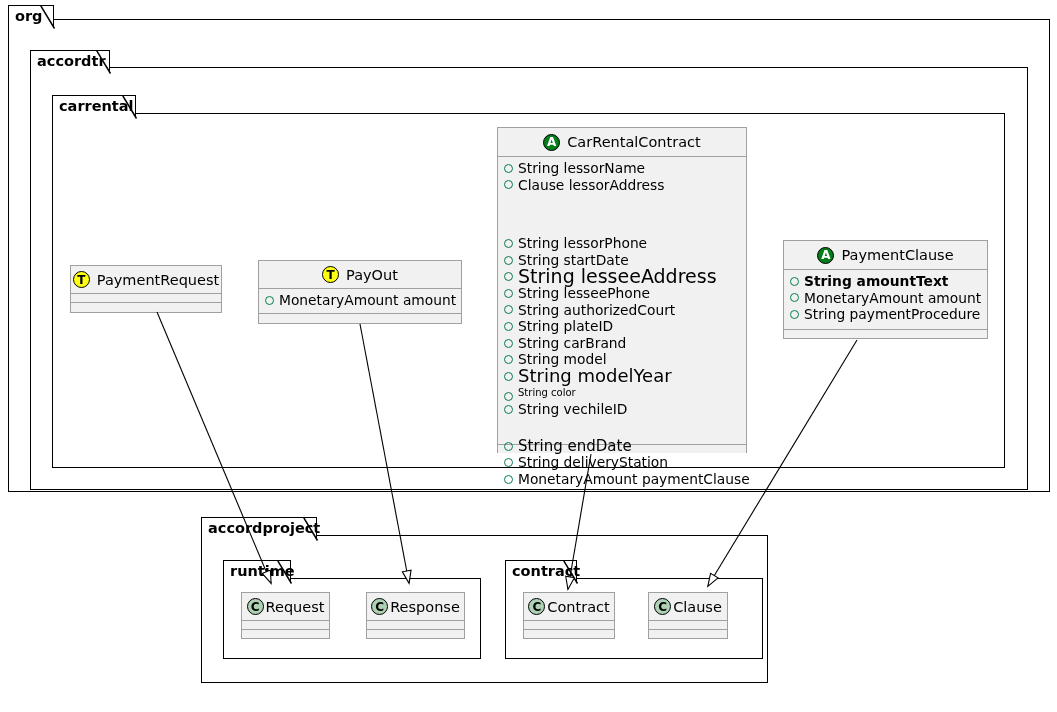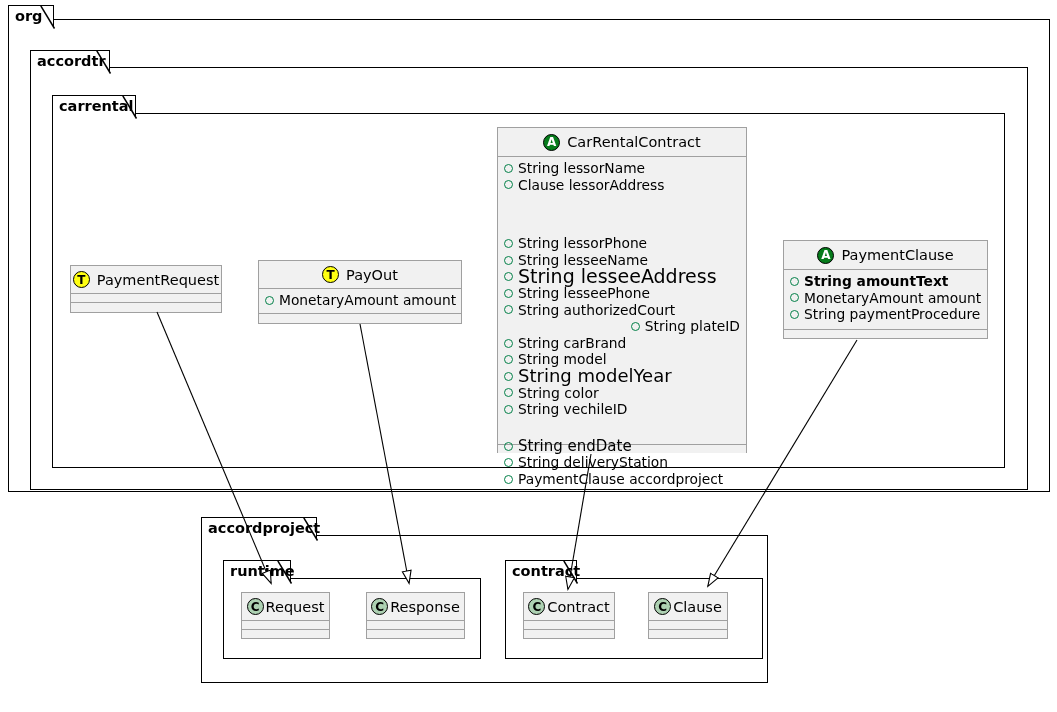--- a/index.html
+++ b/index.html
@@ -268,69 +268,69 @@
       <div class="field-row" style="font-size:13.8px;">
         <span class="vis-pub"></span>
         <span>Clause lessorAddress</span>
       </div>
       <div class="field-row" style="font-size:13.8px;margin-top:42px;">
         <span class="vis-pub"></span>
         <span>String lessorPhone</span>
       </div>
       <div class="field-row" style="font-size:13.8px;">
         <span class="vis-pub"></span>
-        <span>String lesseeName</span>
+        <span>String startDate</span>
       </div>
       <div class="field-row" style="font-size:19px;">
         <span class="vis-pub"></span>
         <span>String lesseeAddress</span>
       </div>
       <div class="field-row" style="font-size:13.8px;">
         <span class="vis-pub"></span>
         <span>String lesseePhone</span>
       </div>
       <div class="field-row" style="font-size:13.8px;">
         <span class="vis-pub"></span>
         <span>String authorizedCourt</span>
       </div>
-      <div class="field-row" style="font-size:13.8px;justify-content:flex-end;">
+      <div class="field-row" style="font-size:13.8px;">
         <span class="vis-pub"></span>
         <span>String plateID</span>
       </div>
       <div class="field-row" style="font-size:13.8px;">
         <span class="vis-pub"></span>
         <span>String carBrand</span>
       </div>
       <div class="field-row" style="font-size:13.8px;">
         <span class="vis-pub"></span>
         <span>String model</span>
       </div>
       <div class="field-row" style="font-size:18px;">
         <span class="vis-pub"></span>
         <span>String modelYear</span>
       </div>
-      <div class="field-row" style="font-size:14px;">
+      <div class="field-row" style="font-size:10px;align-items:flex-end;">
         <span class="vis-pub"></span>
         <span>String color</span>
       </div>
       <div class="field-row" style="font-size:13.8px;">
         <span class="vis-pub"></span>
         <span>String vechileID</span>
       </div>
       <div class="field-row" style="font-size:15px;margin-top:20px;">
         <span class="vis-pub"></span>
         <span>String endDate</span>
       </div>
       <div class="field-row" style="font-size:13.8px;">
         <span class="vis-pub"></span>
         <span>String deliveryStation</span>
       </div>
       <div class="field-row" style="font-size:13.8px;">
         <span class="vis-pub"></span>
-        <span>PaymentClause accordproject</span>
+        <span>MonetaryAmount paymentClause</span>
       </div>
     </div>
     <div class="cls-compartment empty last" style="height:8px;"></div>
   </div>
 
   <div class="cls" style="left:783px; top:240px; width:205px; height:99px;">
     <div class="cls-header" style="height:29px;">
       <span class="stereo abstract">A</span>
       <span class="cls-title">PaymentClause</span>
     </div>

